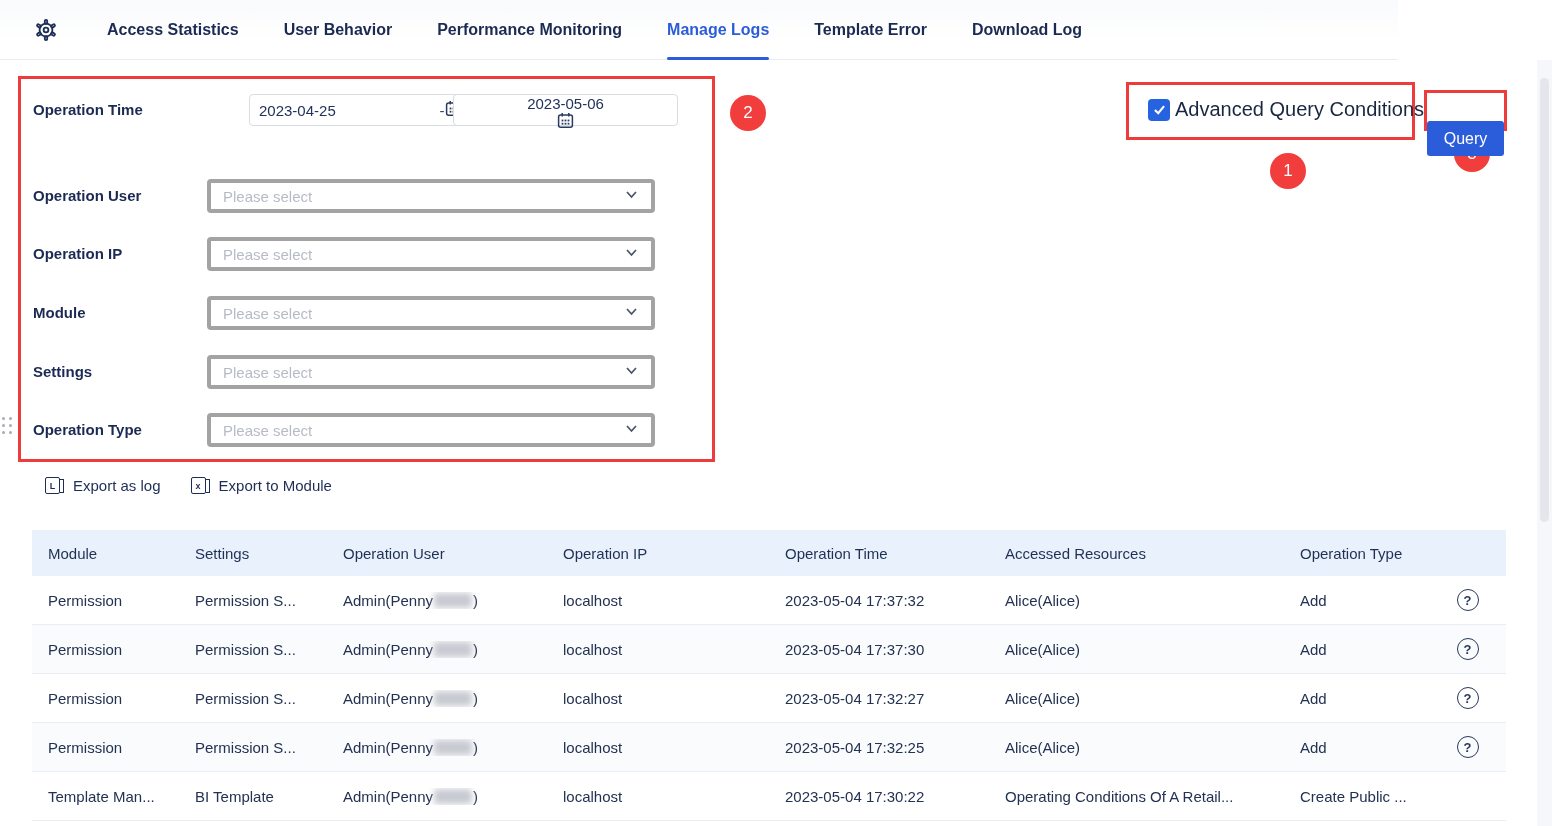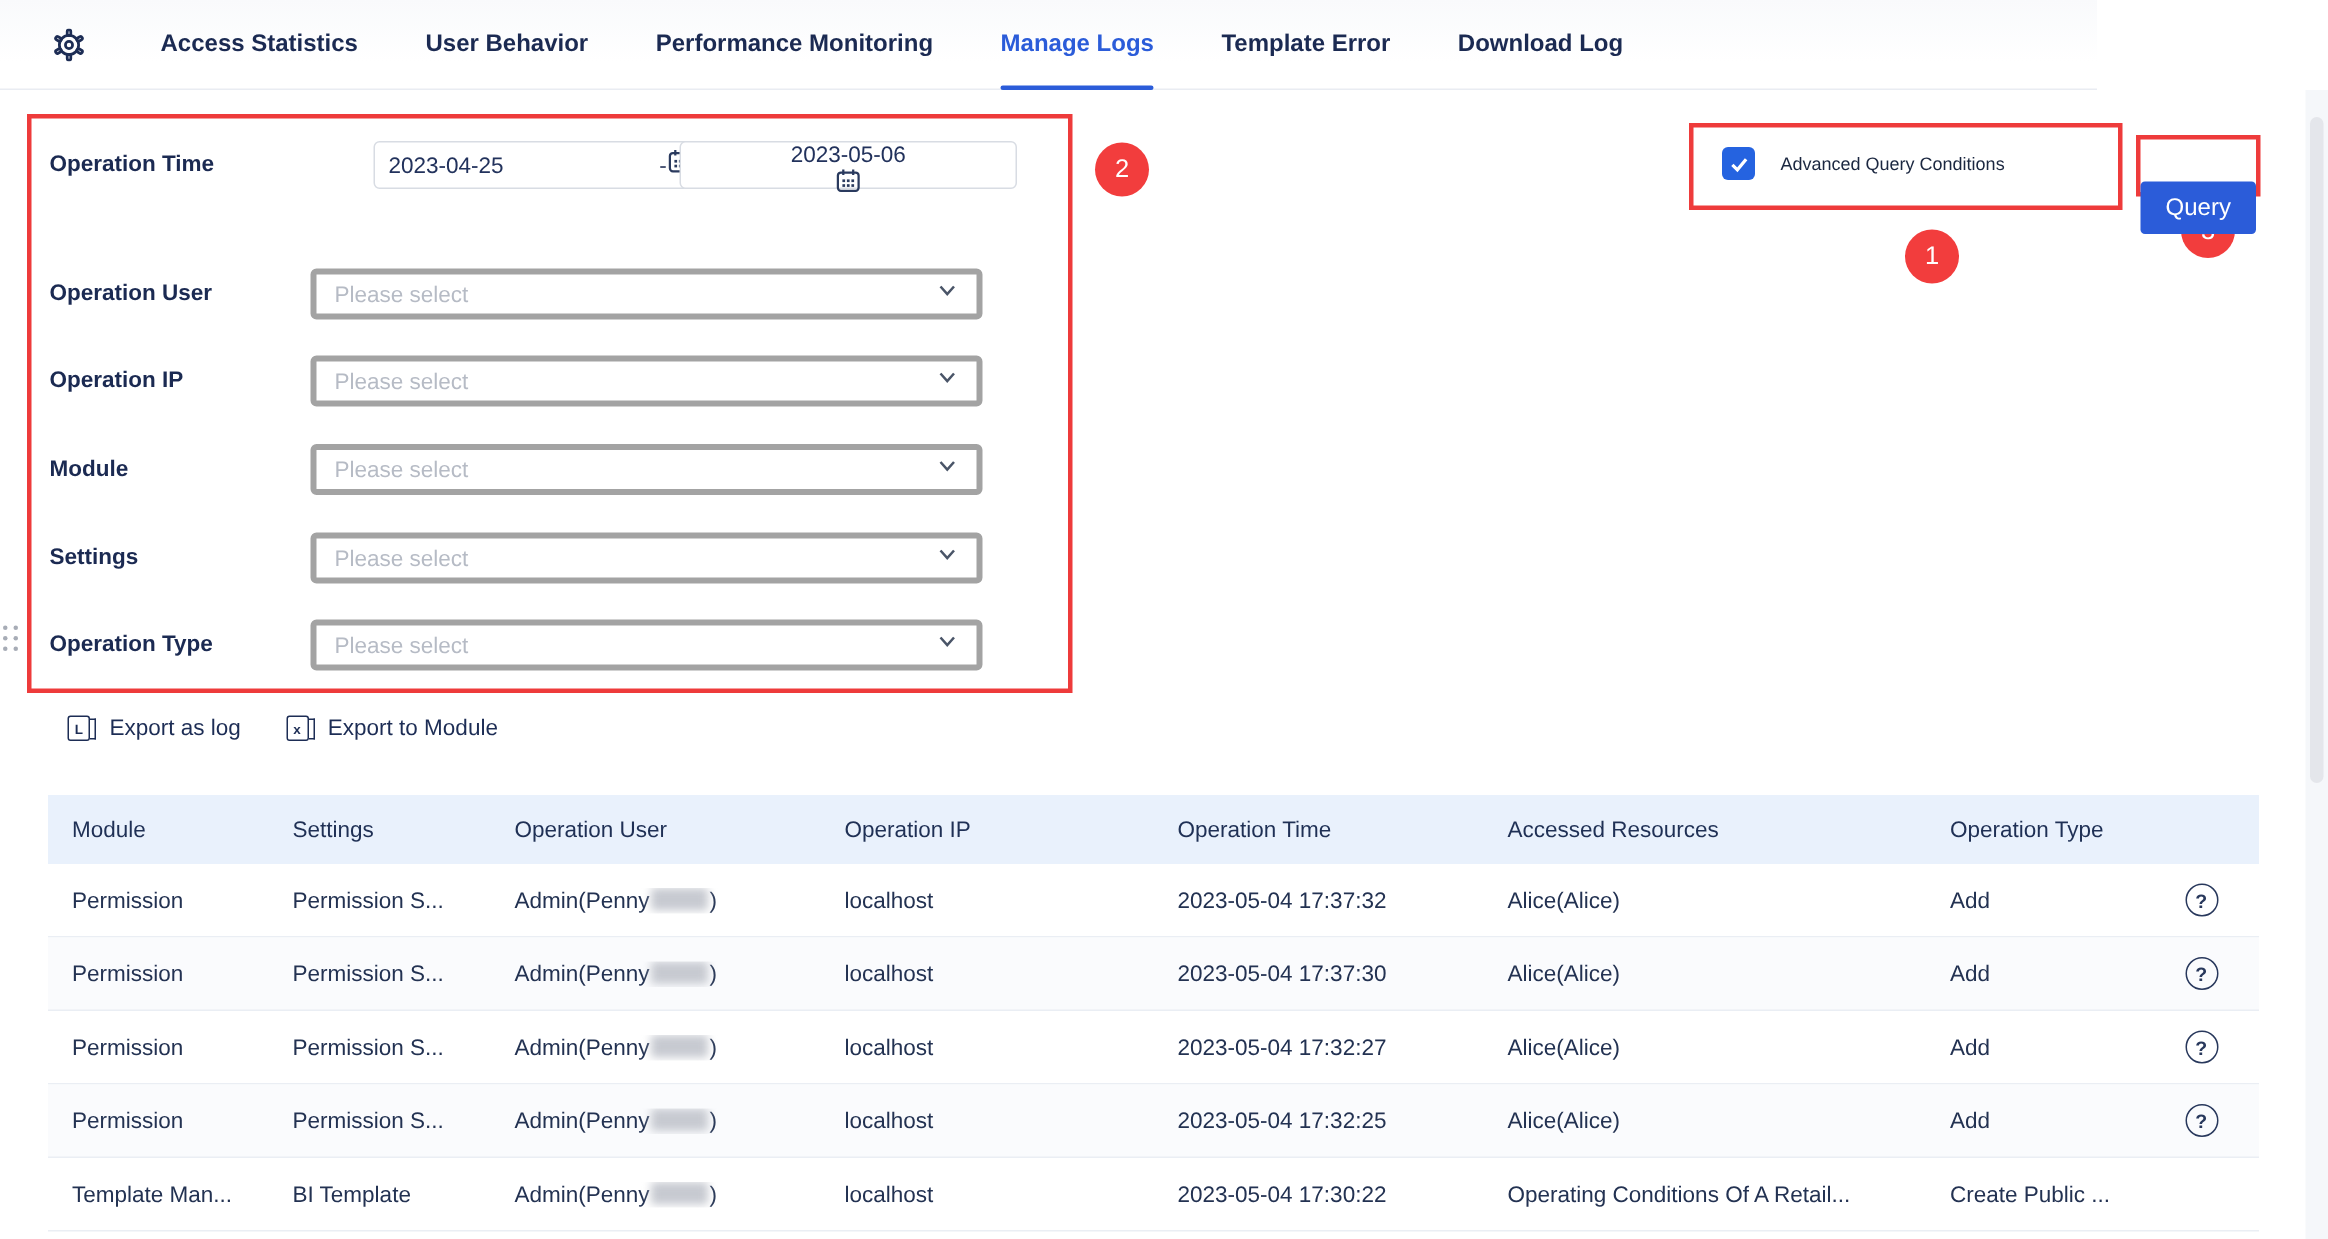--- a/index.html
+++ b/index.html
@@ -39,21 +39,21 @@
               font-size:15px; color:#3a4668; }
   .select { position:absolute; left:207px; width:448px; height:34px; border:4px solid #a3a3a3;
             border-radius:4px; background:#fff; display:flex; align-items:center;
             padding:0 12px; cursor:pointer; }
   .select .placeholder { flex:1; font-size:15px; color:#b6bbc5; }
 
   
   .adv-wrap { position:absolute; left:1148px; top:98px; display:flex; align-items:center; }
   .checkbox { width:22px; height:22px; background:#2563e0; border-radius:4px;
               display:flex; align-items:center; justify-content:center; cursor:pointer; }
-  .adv-label { margin-left:17px; font-size:12px; color:#1b2740; white-space:nowrap; }
+  .adv-label { margin-left:5px; font-size:20px; color:#1b2740; white-space:nowrap; }
   .query-btn { position:absolute; left:1427px; top:93px; width:77px; height:35px;
                background:#2b5cd9; color:#fff; font-size:16px; border:none; border-radius:3px;
                display:flex; align-items:center; justify-content:center; cursor:pointer;
                font-family:"Liberation Sans", sans-serif;margin-top:28px; }
 
   
   .export-bar { position:absolute; left:45px; top:477px; display:flex; align-items:center; gap:30px; }
   .export-link { display:flex; align-items:center; gap:8px; font-size:15px; font-weight:500;
                  color:#1d2d55; cursor:pointer; }
   .file-icon { position:relative; width:15px; height:17px; border:1.6px solid #1d2d55; border-radius:2px;

